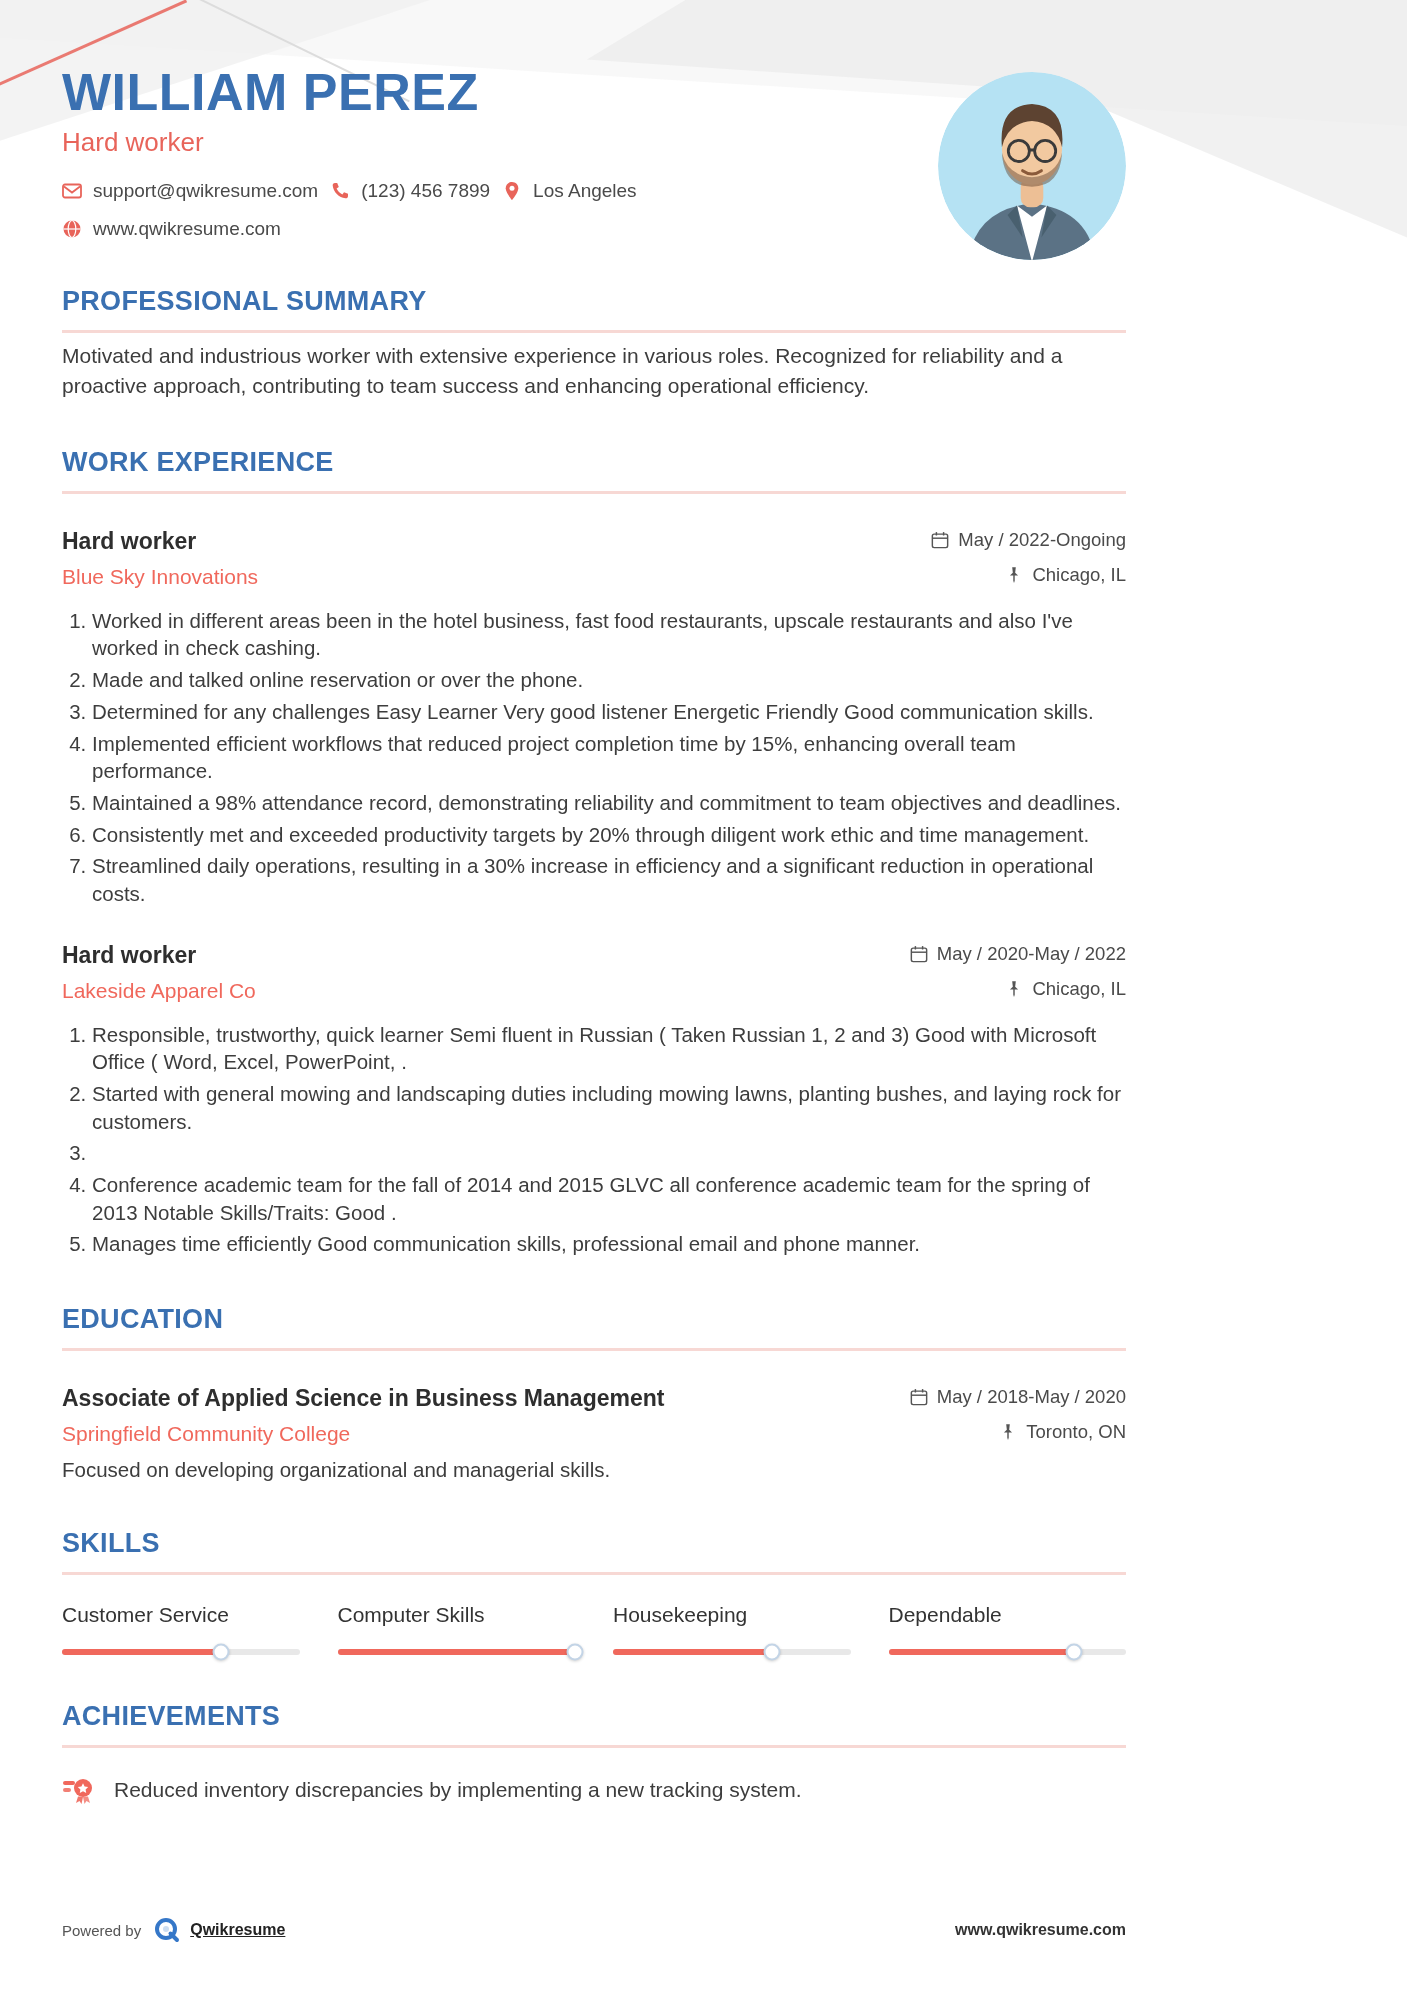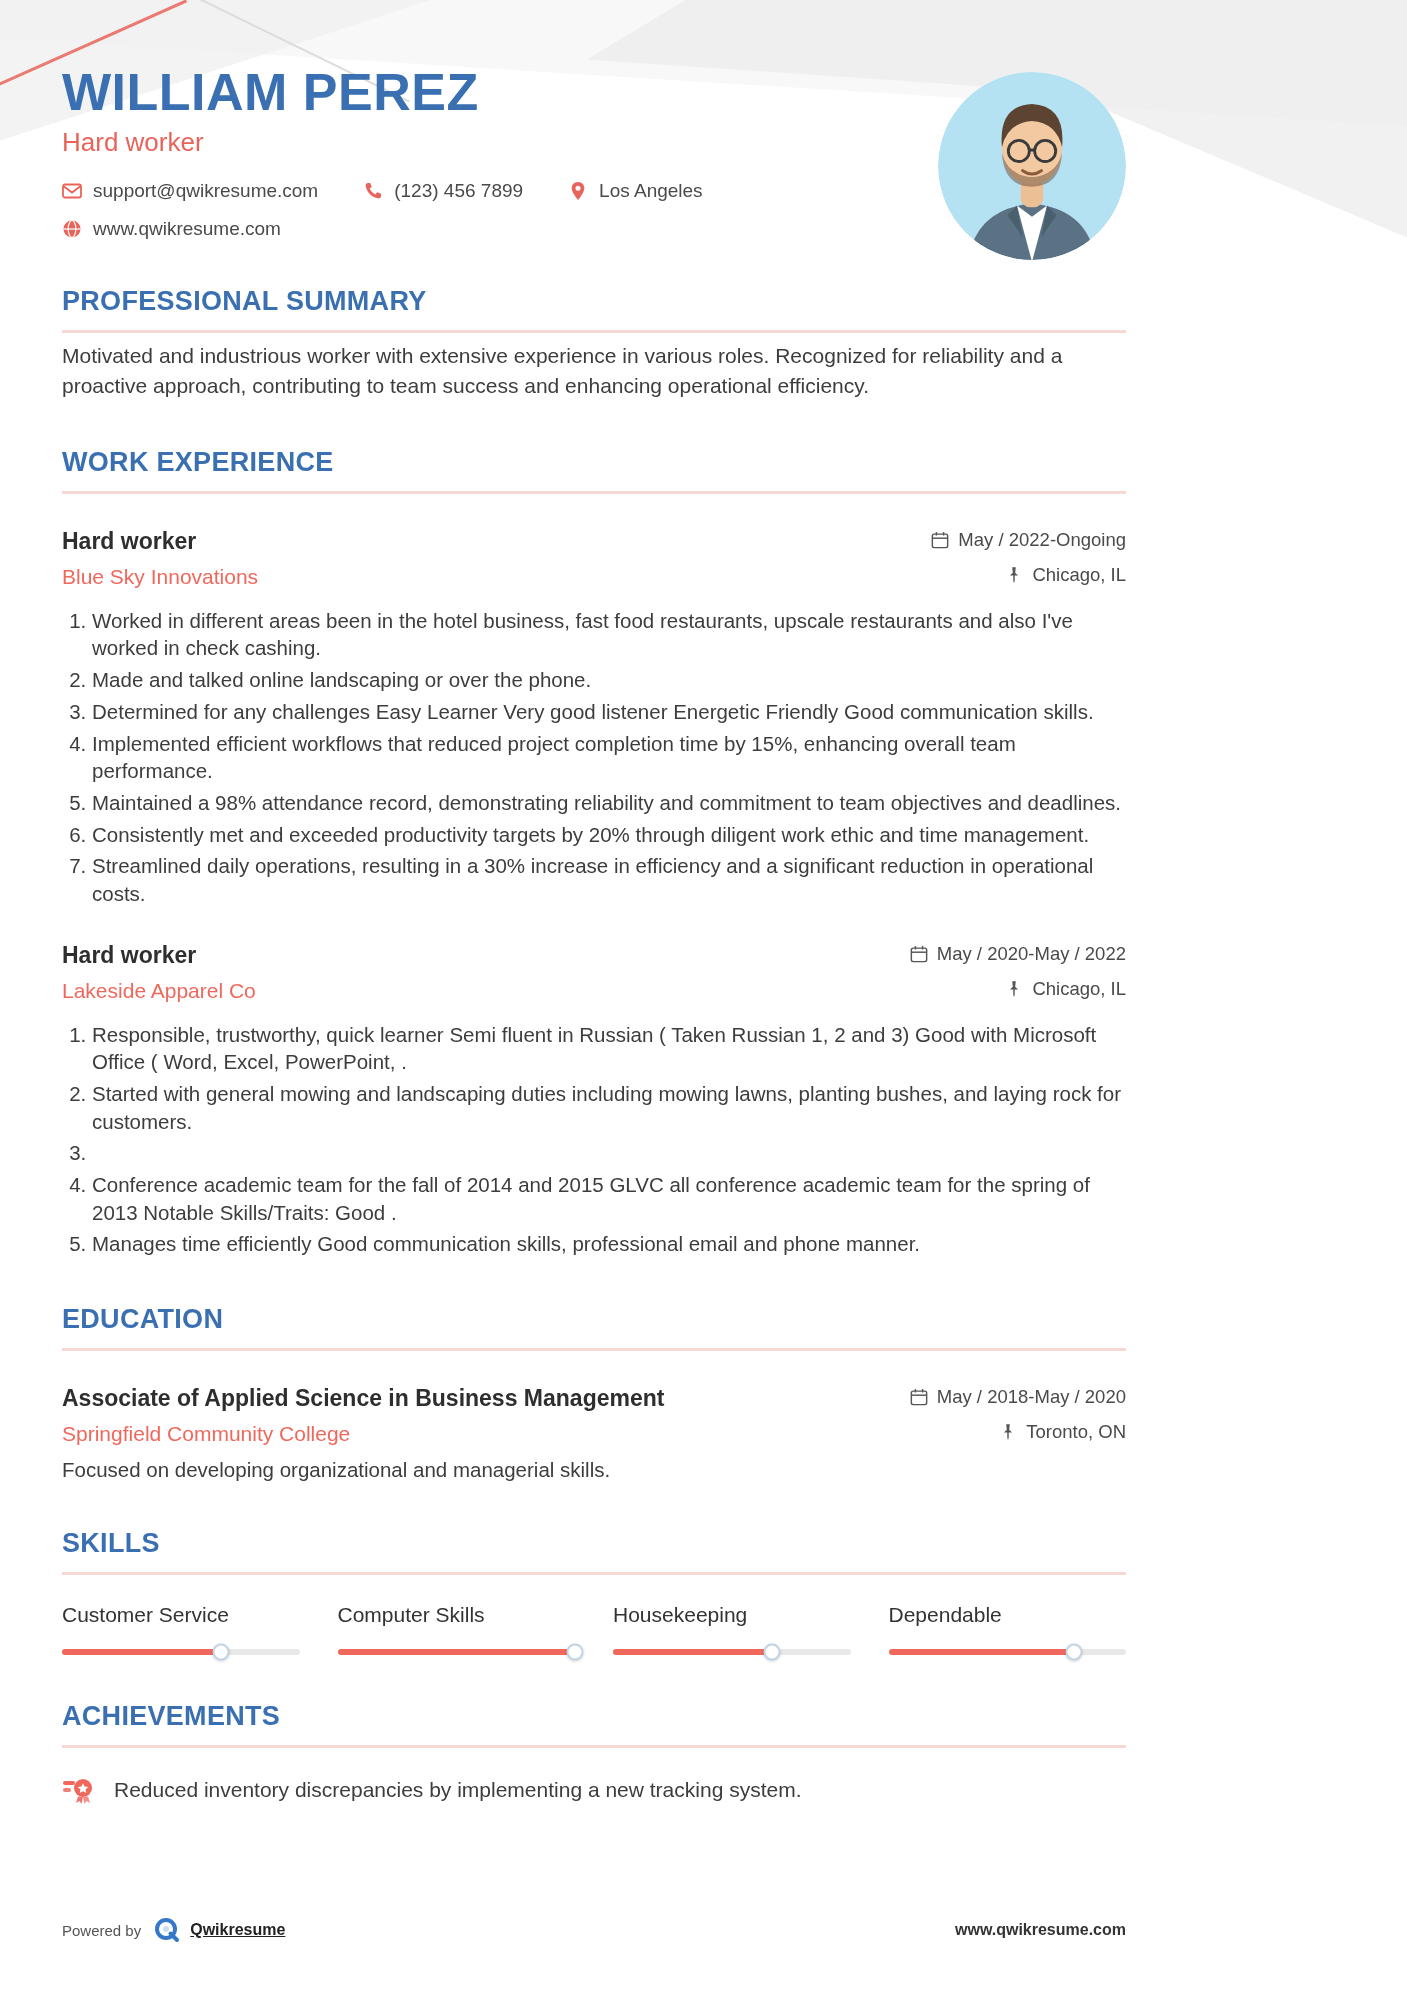--- a/index.html
+++ b/index.html
@@ -21,21 +21,21 @@
     clip-path:polygon(12% 0, 100% 0, 100% 88%, 58% 34%, 0 22%); }
   .deco-left { position:absolute; top:0; left:0; width:430px; height:160px; background:#f0f0f0; opacity:.8;
     clip-path:polygon(0 0, 100% 0, 0 88%); }
   .deco-grayline { position:absolute; top:28px; left:96px; width:330px; height:2px; background:#dcdcdc; transform:rotate(26deg); }
   .deco-redline { position:absolute; top:44px; left:-24px; width:220px; height:3px; background:#e8645a; opacity:.85; transform:rotate(-24deg); }
 
   
   .header { position:relative; z-index:2; }
   .name { font-size:52px; font-weight:800; letter-spacing:.5px; color:#3a70b1; line-height:1.1; }
   .subtitle { font-size:26px; color:#e8645a; margin-top:6px; font-weight:500; }
-  .contact-row { display:flex; align-items:flex-start; column-gap:45px; margin-top:22px; }
+  .contact-row { display:flex; align-items:flex-start; column-gap:12px; margin-top:22px; }
   .contact-row.second { margin-top:16px; }
   .contact-item { display:flex; align-items:center; gap:11px; font-size:19px; color:#4a4a4a; }
   .cicon { width:20px; height:20px; display:inline-flex; flex:none; }
   .cicon svg { width:100%; height:100%; }
 
   .avatar { position:absolute; top:8px; right:0; width:188px; height:188px; border-radius:50%; overflow:hidden; z-index:3; }
   .avatar svg { width:100%; height:100%; display:block; }
 
   
   .section { margin-top:46px; position:relative; z-index:2; }
@@ -196,21 +196,21 @@
             <svg viewBox="0 0 20 20">
                 <path d="M8 1.5 L12 1.5 L11.3 7.5 L14.5 10.5 L10.8 10.5 L10.8 16.5 L10 19 L9.2 16.5 L9.2 10.5 L5.5 10.5 L8.7 7.5 Z" fill="#555"></path>
               </svg>
           </span>
           <span>Chicago, IL</span>
         </div>
       </div>
       <ol class="bullets">
 
       <li>Worked in different areas been in the hotel business, fast food restaurants, upscale restaurants and also I've worked in check cashing.</li>
-          <li>Made and talked online landscaping or over the phone.</li>
+          <li>Made and talked online reservation or over the phone.</li>
           <li>Determined for any challenges Easy Learner Very good listener Energetic Friendly Good communication skills.</li>
           <li>Implemented efficient workflows that reduced project completion time by 15%, enhancing overall team performance.</li>
           <li>Maintained a 98% attendance record, demonstrating reliability and commitment to team objectives and deadlines.</li>
           <li>Consistently met and exceeded productivity targets by 20% through diligent work ethic and time management.</li>
           <li>Streamlined daily operations, resulting in a 30% increase in efficiency and a significant reduction in operational costs.</li>
         </ol>
     </div>
 
     <div class="entry">
       <div class="entry-head">

